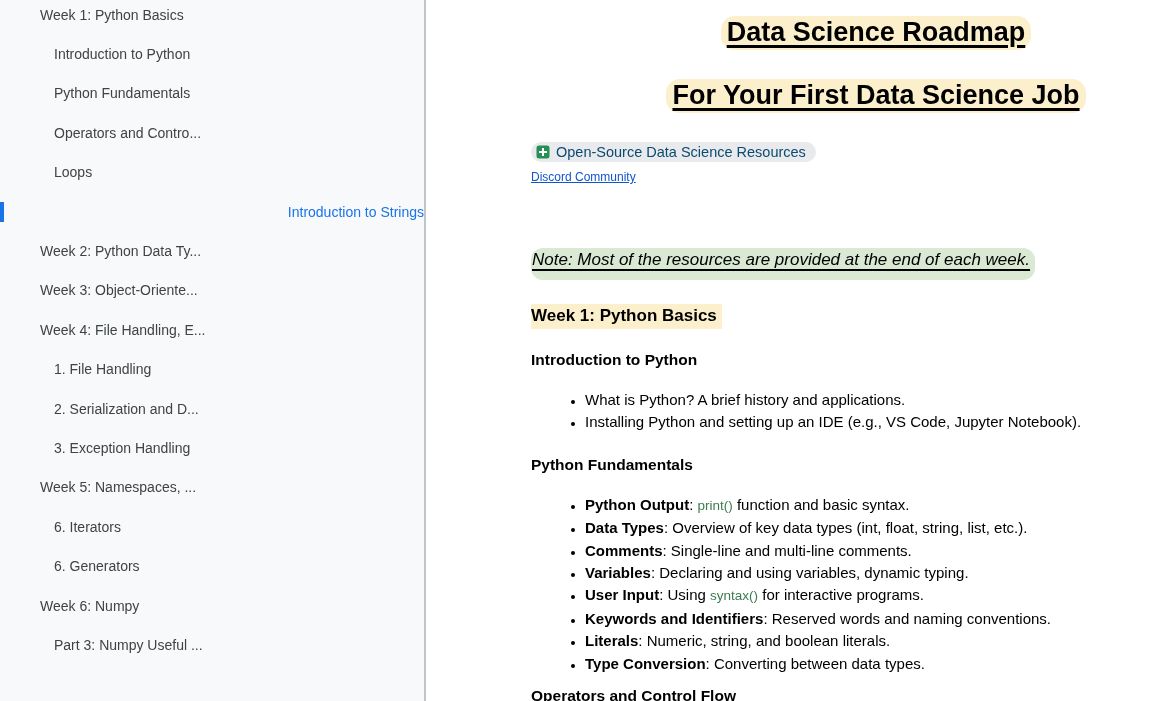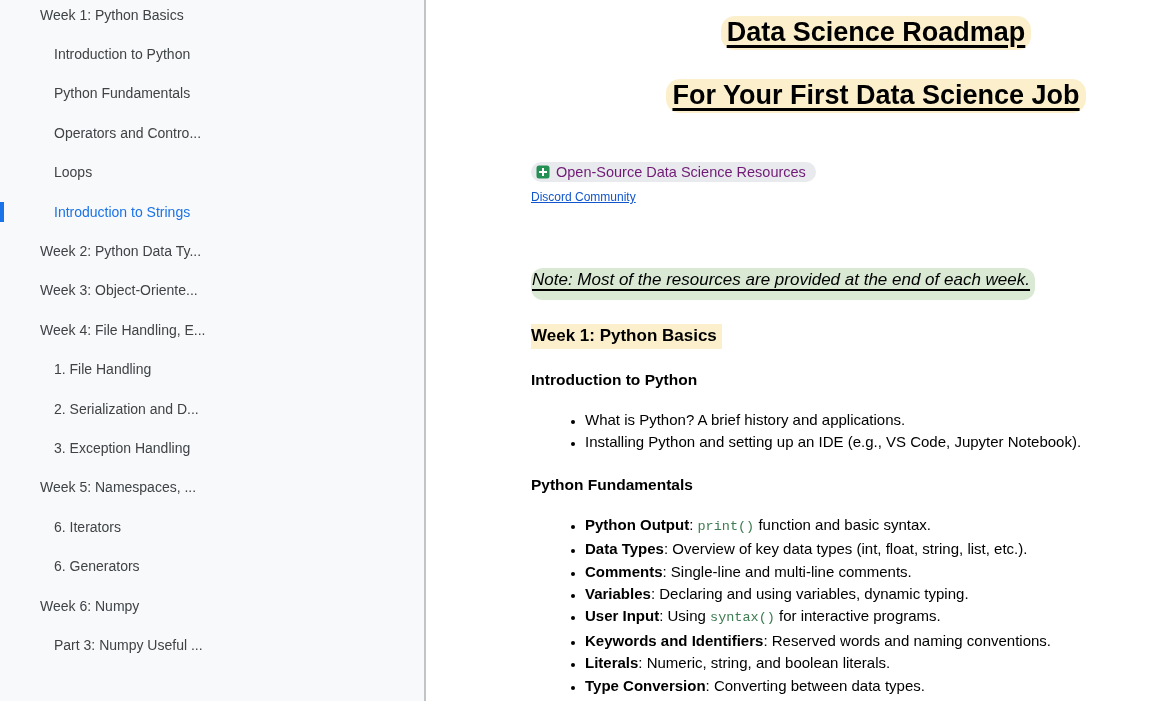--- a/index.html
+++ b/index.html
@@ -7,59 +7,59 @@
               font-family:"Liberation Sans", sans-serif; }
 
   
   .sidebar { position:absolute; left:0; top:0; width:426px; height:701px;
              background:#f8f9fa; border-right:2px solid #c1c4c8; overflow:hidden; }
   .outline-list { margin-top:-5px; }
   .outline-item { position:relative; height:39.4px; display:flex; align-items:center;
                   font-size:14px; color:#3f4346; cursor:pointer; white-space:nowrap; }
   .outline-item.lv1 { padding-left:40px; }
   .outline-item.lv2 { padding-left:54px; }
-  .outline-item.active { color:#1a73e8; }
+  .outline-item.active { color:#1a73e8;justify-content:flex-end; }
   .active-bar { position:absolute; left:0; top:50%; transform:translateY(-50%);
                 width:4px; height:20px; background:#1a73e8; }
 
   
   .main { position:absolute; left:428px; top:0; width:735px; height:701px; overflow:hidden; }
   .doc  { margin-left:103px; width:690px; color:#000; }
 
   .title { text-align:center; font-weight:bold; font-size:27px; line-height:35px; }
   .title1 { margin-top:15px; }
   .title2 { margin-top:28px; }
   .hl-yellow { background:#fcf0cc; padding:1px 6px 3px;
                text-decoration:underline; text-decoration-thickness:3px; text-underline-offset:4px;border-radius:14px; }
 
   .chip-row { margin-top:29px; }
   .chip { display:inline-flex; align-items:center; gap:6px; background:#e8eaed;
-          border-radius:11px; padding:2px 10px 2px 5px; font-size:14.5px; color:#701a75;
-          cursor:pointer;margin-top:20px; }
+          border-radius:11px; padding:2px 10px 2px 5px; font-size:14.5px; color:#0c4a6e;
+          cursor:pointer; }
   .sheets-icon { width:14px; height:14px; flex:0 0 auto; }
 
   .link-row { margin-top:4px; }
   .doc-link { color:#1155cc; font-size:12px; text-decoration:underline; cursor:pointer; }
 
   .note-row { margin-top:63px; }
   .note { display:inline-block; background:#d9e9d4; font-style:italic; font-size:17px;
           padding:2px 5px 10px 1px; text-decoration:underline; text-decoration-thickness:2px;
           text-underline-offset:4px;border-radius:12px; }
 
   .week-row { margin-top:24px; }
   .week-heading { display:inline-block; background:#fcf0cc; font-weight:bold; font-size:17px;
                   padding:2px 5px 3px 0; }
 
   .sections h3 { margin-top:22px; font-size:15.5px; font-weight:bold; color:#000; }
   .sections h3:last-child { margin-top:12px; }
   .sections ul { margin-top:20px; padding-left:54px; list-style-type:disc; }
   .sections li { font-size:15px; line-height:22.4px; color:#000; }
   .sections li::marker { font-size:12px; }
   .b { font-weight:bold; }
-  .code { font-family:Liberation Mono, monospace; font-size:13.5px; color:#3d7b51; }
+  .code { font-family:Liberation Sans, sans-serif; font-size:13.5px; color:#3d7b51; }
 </style>
 </head>
 <body>
 
 <div class="sidebar">
   <div class="outline-list">
       <div class="outline-item lv1">
         <span>Week 1: Python Basics</span>
       </div>
       <div class="outline-item lv2">

